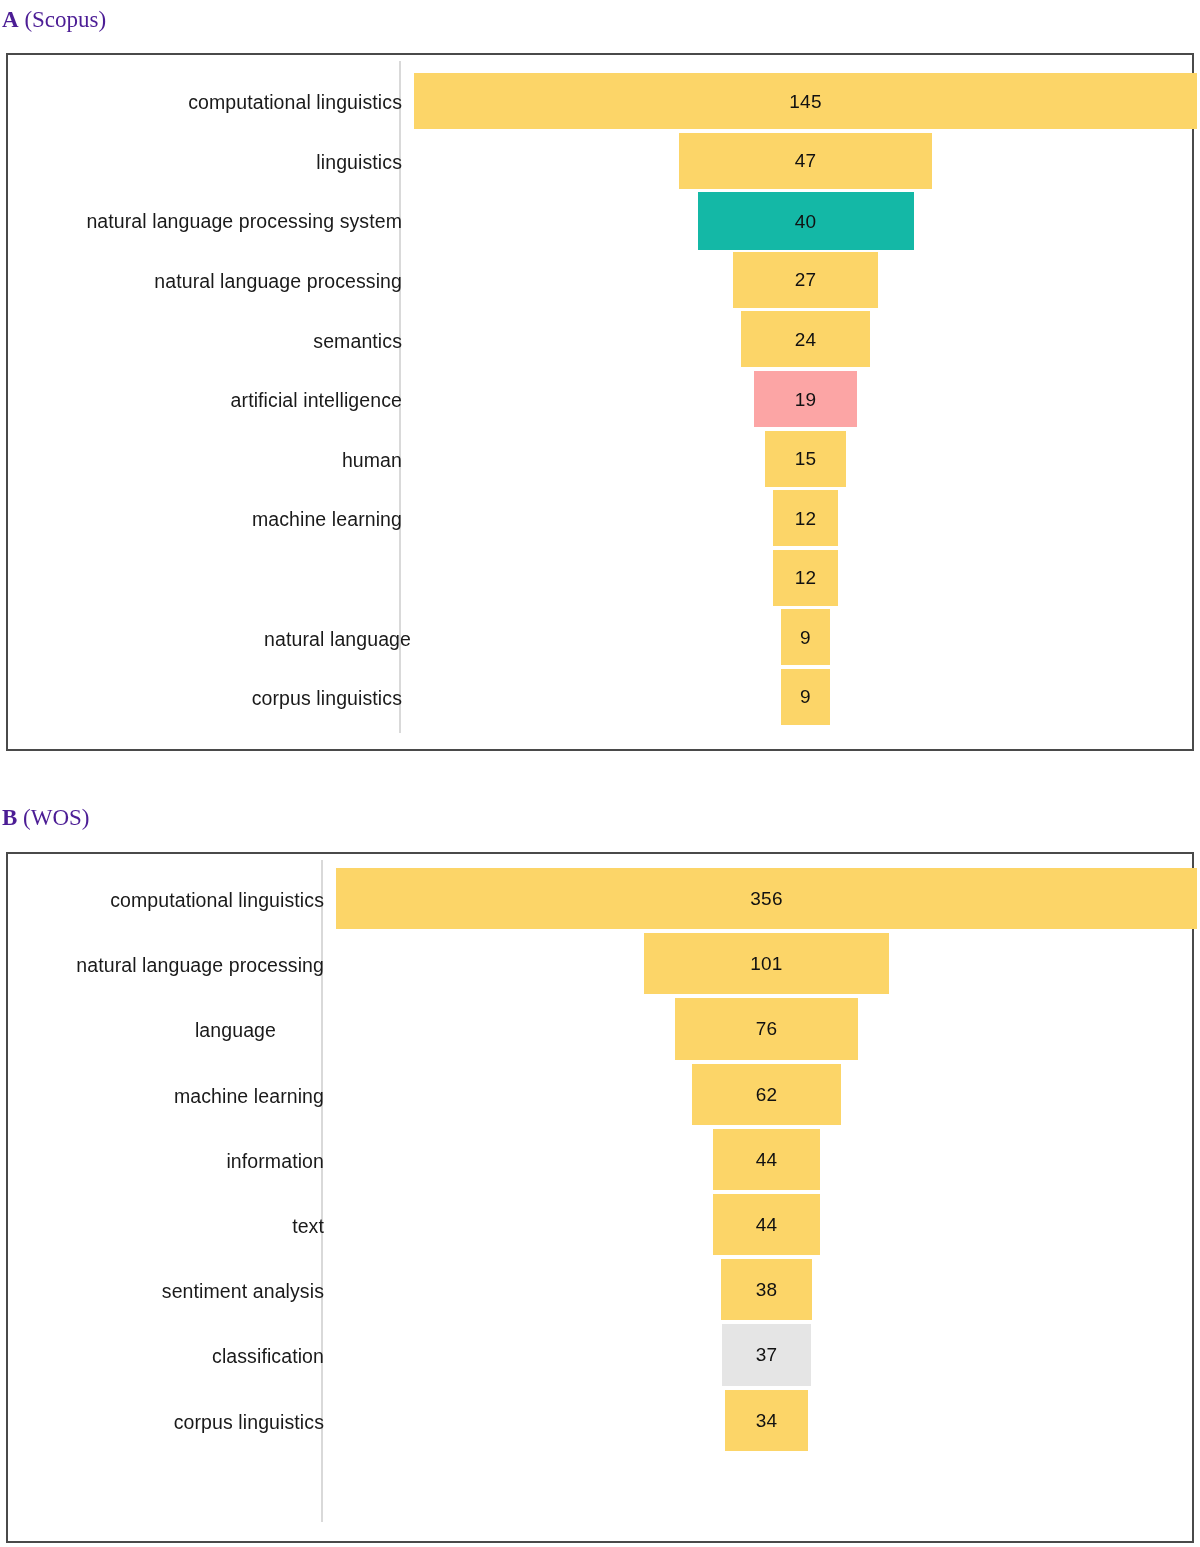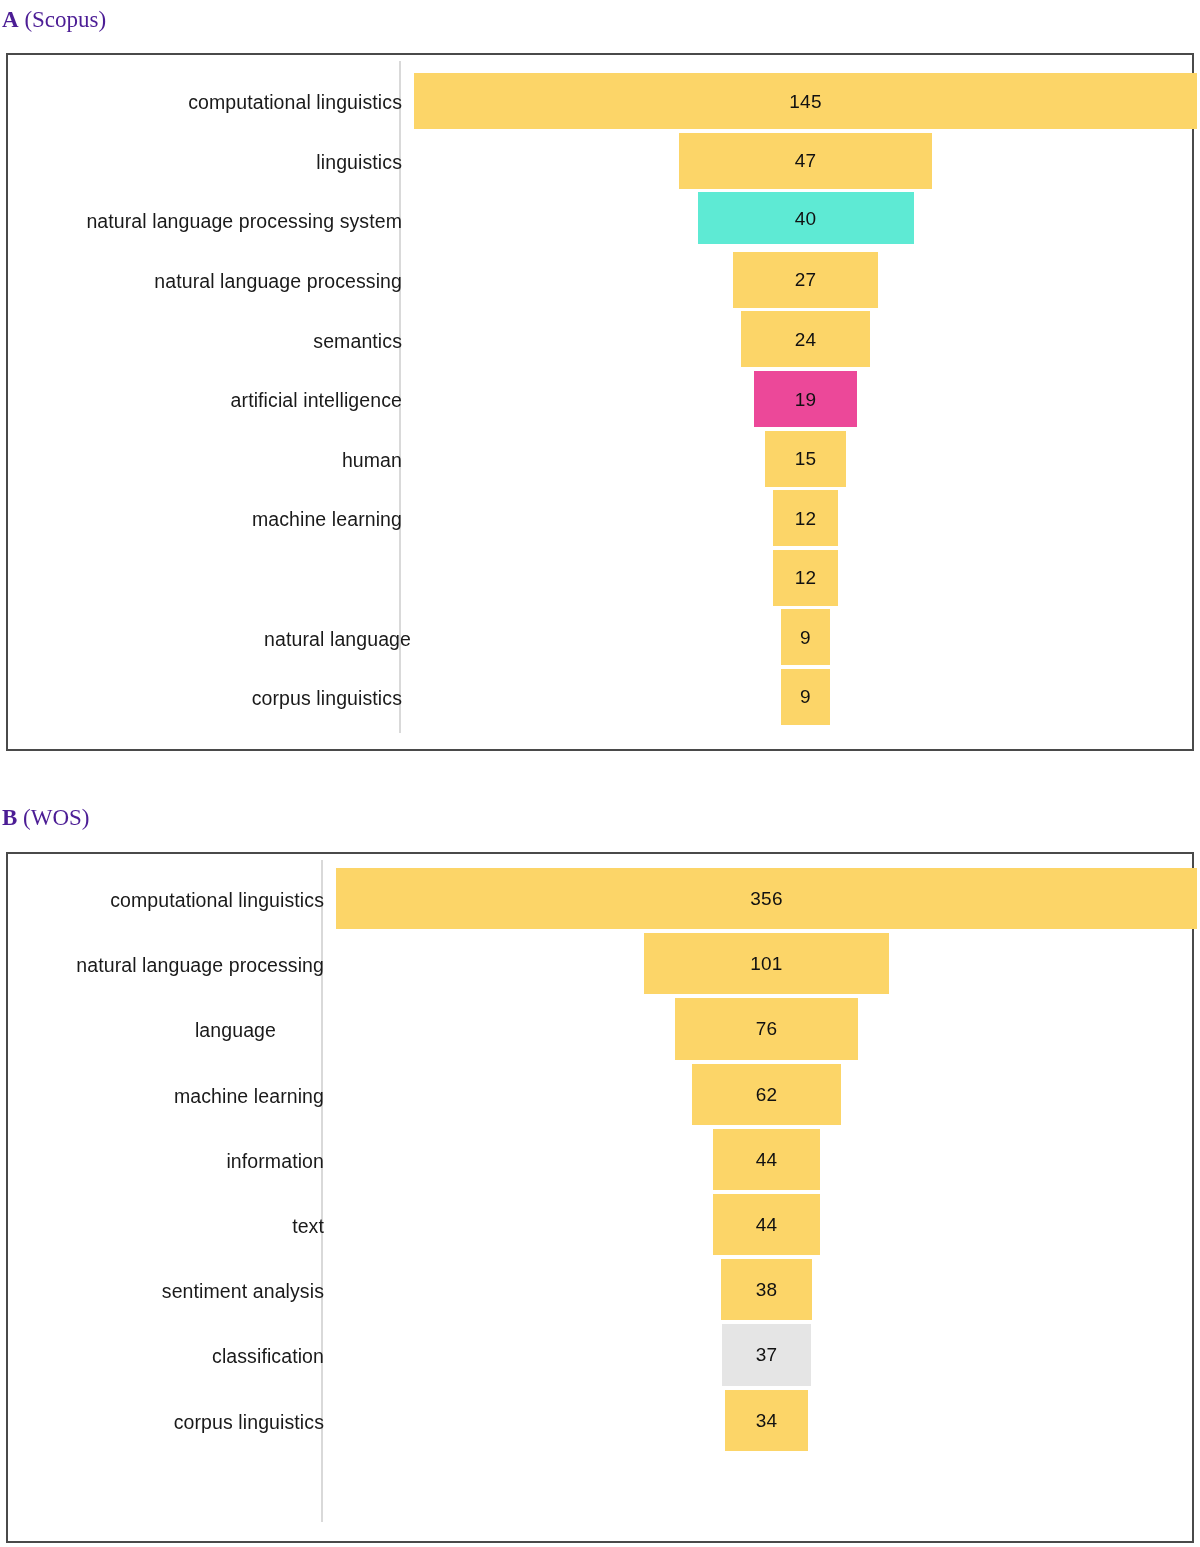--- a/index.html
+++ b/index.html
@@ -150,21 +150,21 @@
           <div class="flabel" style="left: 0px; width: 391px;">linguistics</div>
           <div class="fbarwrap" style="left: 391px; width: 783px;">
             <div class="fbar" style="width: 253.8px; left: 264.6px; height: 56.1px; background: rgb(252, 213, 104);">
               <span class="fval">47</span>
             </div>
           </div>
         </div>
         <div class="frow" style="height: 59.6px;">
           <div class="flabel" style="left: 0px; width: 391px;">natural language processing system</div>
           <div class="fbarwrap" style="left: 391px; width: 783px;">
-            <div class="fbar" style="width: 216px; left: 283.5px; height: 52px; background: #5eead4;">
+            <div class="fbar" style="width: 216px; left: 283.5px; height: 58px; background: #14b8a6;">
               <span class="fval">40</span>
             </div>
           </div>
         </div>
         <div class="frow" style="height: 59.6px;">
           <div class="flabel" style="left: 0px; width: 391px;">natural language processing</div>
           <div class="fbarwrap" style="left: 391px; width: 783px;">
             <div class="fbar" style="width: 145.8px; left: 318.6px; height: 56.1px; background: rgb(252, 213, 104);">
               <span class="fval">27</span>
             </div>
@@ -174,21 +174,21 @@
           <div class="flabel" style="left: 0px; width: 391px;">semantics</div>
           <div class="fbarwrap" style="left: 391px; width: 783px;">
             <div class="fbar" style="width: 129.6px; left: 326.7px; height: 56.1px; background: rgb(252, 213, 104);">
               <span class="fval">24</span>
             </div>
           </div>
         </div>
         <div class="frow" style="height: 59.6px;">
           <div class="flabel" style="left: 0px; width: 391px;">artificial intelligence</div>
           <div class="fbarwrap" style="left: 391px; width: 783px;">
-            <div class="fbar" style="width: 102.6px; left: 340.2px; height: 56.1px; background: #ec4899;">
+            <div class="fbar" style="width: 102.6px; left: 340.2px; height: 56.1px; background: #fca5a5;">
               <span class="fval">19</span>
             </div>
           </div>
         </div>
         <div class="frow" style="height: 59.6px;">
           <div class="flabel" style="left: 0px; width: 391px;">human</div>
           <div class="fbarwrap" style="left: 391px; width: 783px;">
             <div class="fbar" style="width: 81px; left: 351px; height: 56.1px; background: rgb(252, 213, 104);">
               <span class="fval">15</span>
             </div>

